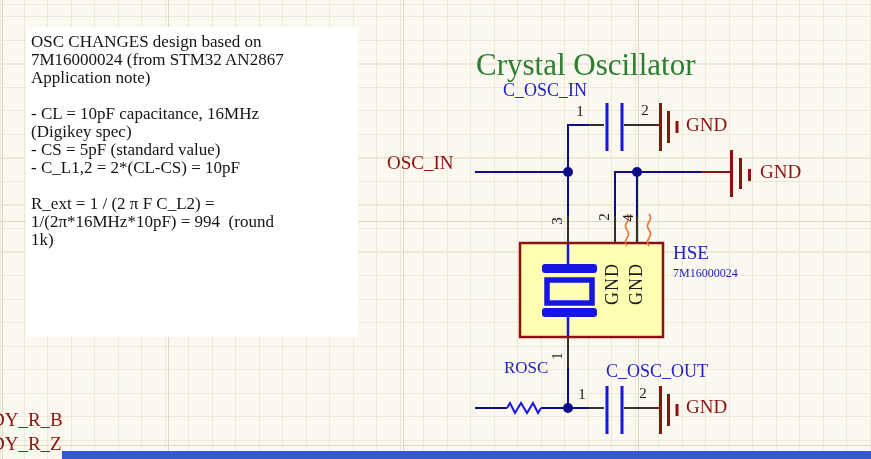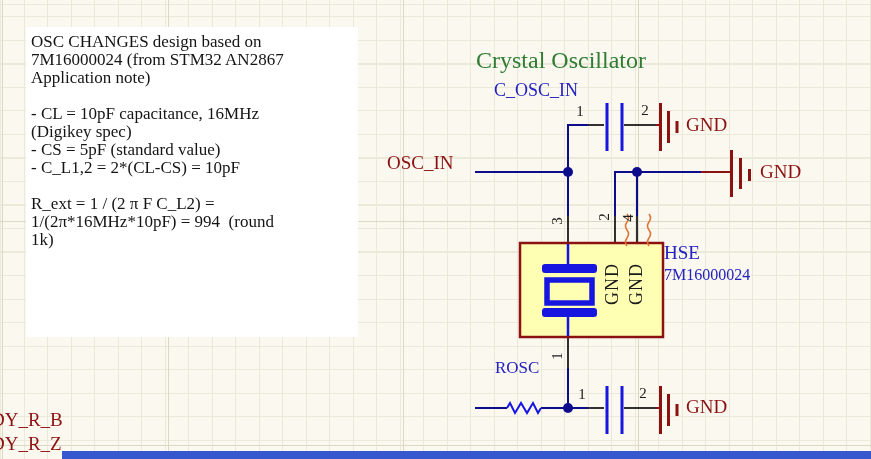--- a/index.html
+++ b/index.html
@@ -15,22 +15,22 @@
     background-position:168px 0, 0 222px, 0 0, 0 5px;
   }
   .abs{position:absolute;}
   #note-box{
     left:26px; top:27px; width:332px; height:310px;
     background:#FFFFFF; color:#141414;
     font-size:17px; line-height:18px;
     padding:6px 0 8px 5px; box-sizing:border-box;
     white-space:pre-wrap;
   }
-  #sheet-title{ left:476px; top:47px; font-size:24px; color:#2E7D33; }
-  .blue-label{ color:#2222C0; font-size:18px; }
+  #sheet-title{ left:476px; top:47px; font-size:31px; color:#2E7D33; }
+  .blue-label{ color:#2222C0; font-size:18px;padding-left:9px; }
   .red-label{ color:#8C1111; font-size:19px; }
   .pin-num{ color:#1a1a1a; font-size:15px; width:16px; height:16px; text-align:center; line-height:16px; }
   .rot{ transform:rotate(-90deg); }
   .pin-name{ color:#1a1a1a; font-size:18px; letter-spacing:1px; width:44px; height:18px; text-align:center; line-height:18px; }
   #bottom-bar{ left:62px; top:451px; width:809px; height:8px; background:#3558CE; }
 </style>
 </head>
 <body>
 
 <div id="stage">
@@ -123,27 +123,28 @@
   <div class="abs red-label" style="left:387px;top:152px">OSC_IN</div>
 
   <div class="abs red-label" style="left:686px;top:114px">GND</div>
   <div class="abs red-label" style="left:760px;top:161px">GND</div>
   <div class="abs red-label" style="left:686px;top:396px">GND</div>
 
   <div class="abs blue-label" style="left:494px;top:80px">C_OSC_IN</div>
   <div class="abs pin-num" style="left:572px;top:103px">1</div>
   <div class="abs pin-num" style="left:637px;top:102px">2</div>
 
+  <div class="abs blue-label" style="left:597px;top:361px">C_OSC_OUT</div>
   <div class="abs pin-num" style="left:574px;top:386px">1</div>
   <div class="abs pin-num" style="left:635px;top:385px">2</div>
 
   <div class="abs blue-label" style="left:495px;top:358px;font-size:17px">ROSC</div>
 
   <div class="abs blue-label" style="left:664px;top:242px;font-size:19px">HSE</div>
-  <div class="abs blue-label" style="left:664px;top:266px;font-size:16px">7M16000024</div>
+  <div class="abs blue-label" style="left:664px;top:266px;font-size:12px">7M16000024</div>
 
   <div class="abs pin-num rot" style="left:549px;top:213px">3</div>
   <div class="abs pin-num rot" style="left:596px;top:209px">2</div>
   <div class="abs pin-num rot" style="left:620px;top:210px">4</div>
   <div class="abs pin-num rot" style="left:549px;top:348px">1</div>
 
   <div class="abs pin-name rot" style="left:590px;top:275px">GND</div>
   <div class="abs pin-name rot" style="left:614px;top:275px">GND</div>
 
   <div class="abs red-label" style="left:-9px;top:409px">DY_R_B</div>

